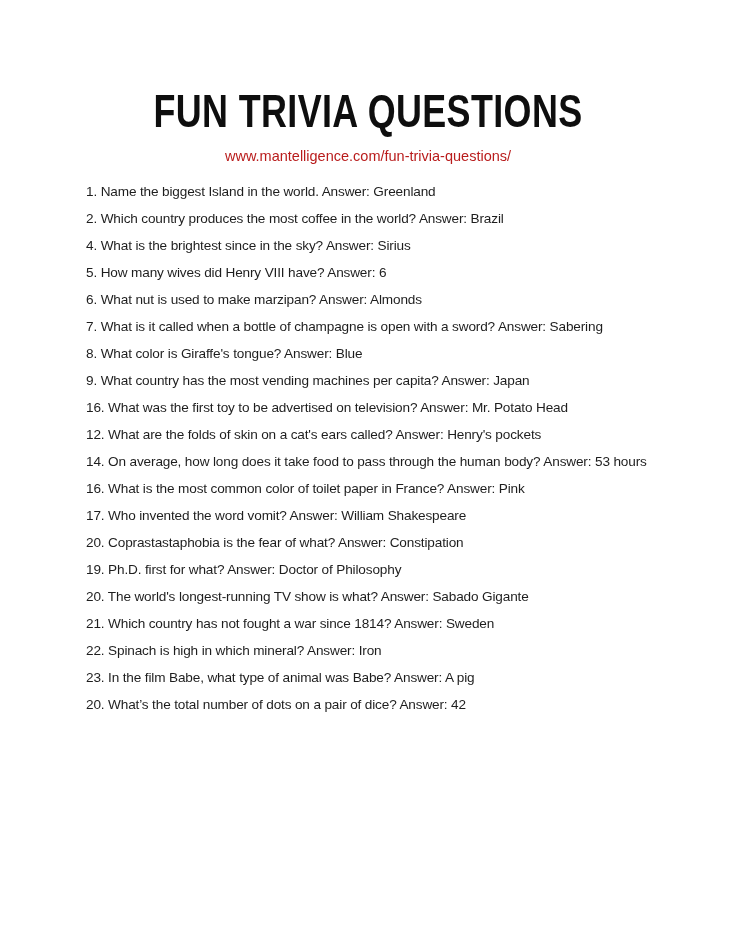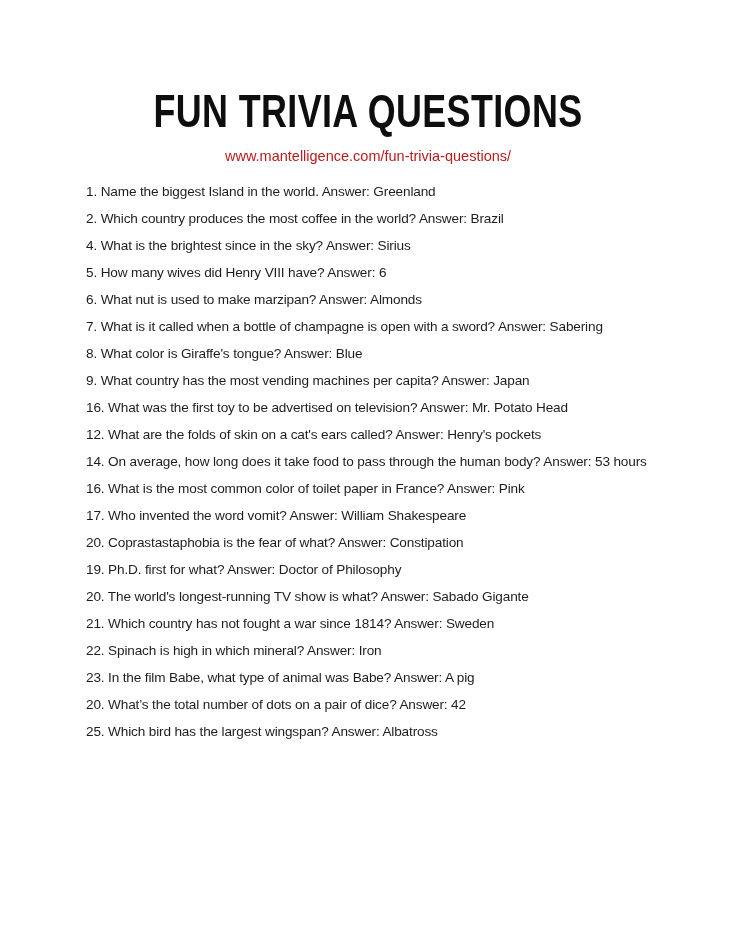--- a/index.html
+++ b/index.html
@@ -76,15 +76,14 @@
       <div class="q"><span class="num">14. </span><span>On average, how long does it take food to pass through the human body? Answer: 53 hours</span></div>
       <div class="q"><span class="num">16. </span><span>What is the most common color of toilet paper in France? Answer: Pink</span></div>
       <div class="q"><span class="num">17. </span><span>Who invented the word vomit? Answer: William Shakespeare</span></div>
       <div class="q"><span class="num">20. </span><span>Coprastastaphobia is the fear of what? Answer: Constipation</span></div>
       <div class="q"><span class="num">19. </span><span>Ph.D. first for what? Answer: Doctor of Philosophy</span></div>
       <div class="q"><span class="num">20. </span><span>The world's longest-running TV show is what? Answer: Sabado Gigante</span></div>
       <div class="q"><span class="num">21. </span><span>Which country has not fought a war since 1814? Answer: Sweden</span></div>
       <div class="q"><span class="num">22. </span><span>Spinach is high in which mineral? Answer: Iron</span></div>
       <div class="q"><span class="num">23. </span><span>In the film Babe, what type of animal was Babe? Answer: A pig</span></div>
       <div class="q"><span class="num">20. </span><span>What’s the total number of dots on a pair of dice? Answer: 42</span></div>
-      <div class="q"><span class="num">25. </span><span>Which bird has the largest wingspan? Answer: Albatross</span></div>
     </div>
 </div>
 
 </body></html>

